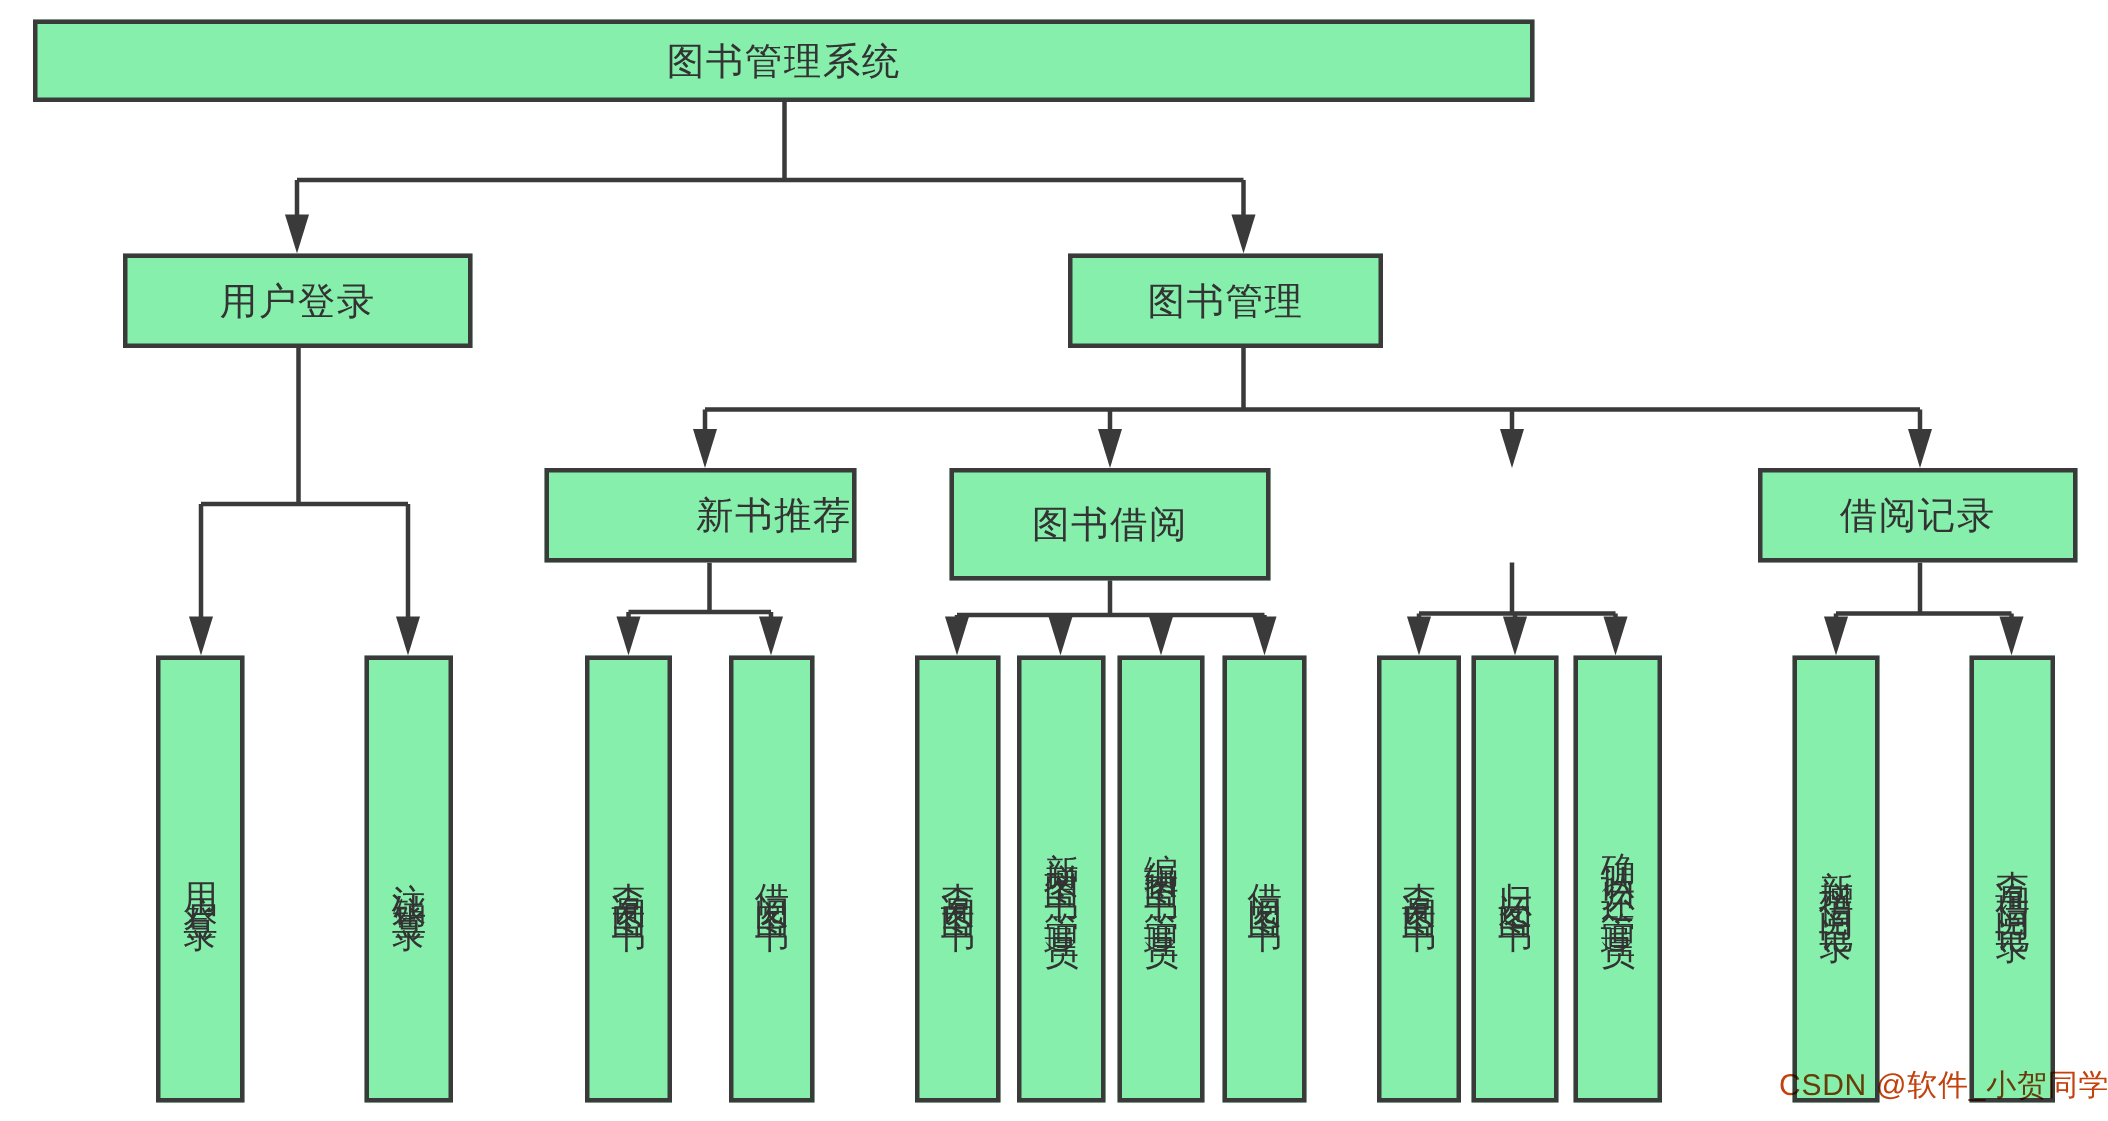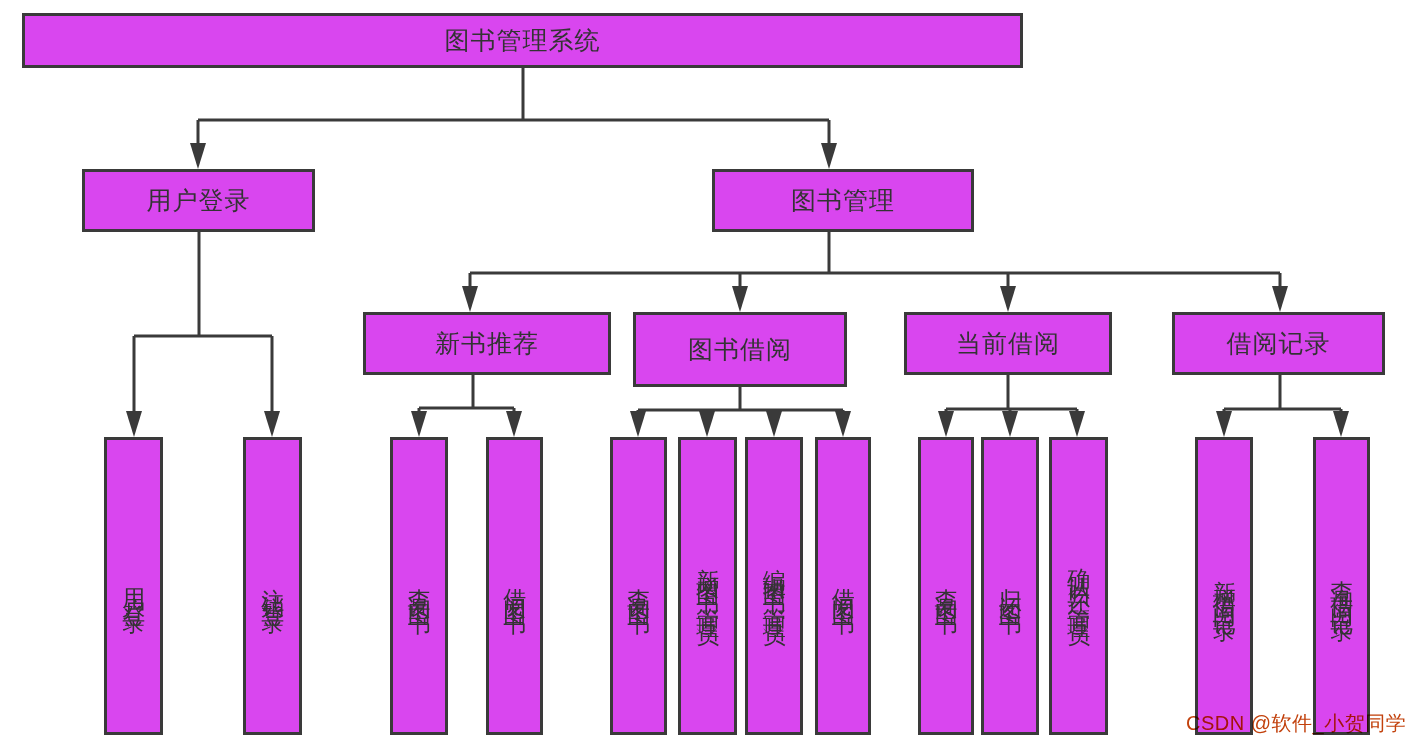--- a/index.html
+++ b/index.html
@@ -1,21 +1,21 @@
 <!DOCTYPE html>
 <html><head>
 <meta charset="utf-8">
 <style>
   html, body { margin: 0; padding: 0; background: #ffffff; }
   body { width: 1405px; height: 747px; font-family: "Liberation Sans", sans-serif; }
   .stage { position: relative; width: 1405px; height: 747px; background: #ffffff; overflow: hidden; }
   svg.connectors { position: absolute; left: 0; top: 0; z-index: 1; }
   .box {
     position: absolute; box-sizing: border-box;
-    border: 3px solid #3a3a3a; background: #d946ef;
+    border: 3px solid #3a3a3a; background: #86efac;
     display: flex; align-items: center; justify-content: center;
     color: #333333; z-index: 2;
   }
   .box-h { font-size: 25px; letter-spacing: 1px; white-space: nowrap; }
   .box-v span {
     writing-mode: vertical-rl; text-orientation: mixed;
     font-size: 23px; letter-spacing: 8px; line-height: 1.1;
   }
   .watermark {
     position: absolute; left: 1186px; top: 710px; z-index: 5;
@@ -68,32 +68,29 @@
     </g>
   </svg>
 
   <div class="box box-h" style="left:22px; top:13px; width:1001px; height:55px;">
     <span>图书管理系统</span>
   </div>
 
   <div class="box box-h" style="left:82px; top:169px; width:233px; height:63px;">
     <span>用户登录</span>
   </div>
-  <div class="box box-h" style="left:712px; top:169px; width:262px; height:63px;">
+  <div class="box box-h" style="left:712px; top:169px; width:210px; height:63px;">
     <span>图书管理</span>
   </div>
 
-  <div class="box box-h" style="left:363px; top:312px; width:248px; height:63px;">
+  <div class="box box-h" style="left:363px; top:312px; width:208px; height:63px;justify-content:flex-end;">
     <span>新书推荐</span>
   </div>
   <div class="box box-h" style="left:633px; top:312px; width:214px; height:75px;">
     <span>图书借阅</span>
-  </div>
-  <div class="box box-h" style="left:904px; top:312px; width:208px; height:63px;">
-    <span>当前借阅</span>
   </div>
   <div class="box box-h" style="left:1172px; top:312px; width:213px; height:63px;">
     <span>借阅记录</span>
   </div>
 
   <div class="box box-v" style="left:104px; top:437px; width:59px; height:298px;">
     <span>用户登录</span>
   </div>
   <div class="box box-v" style="left:243px; top:437px; width:59px; height:298px;">
     <span>注销登录</span>

